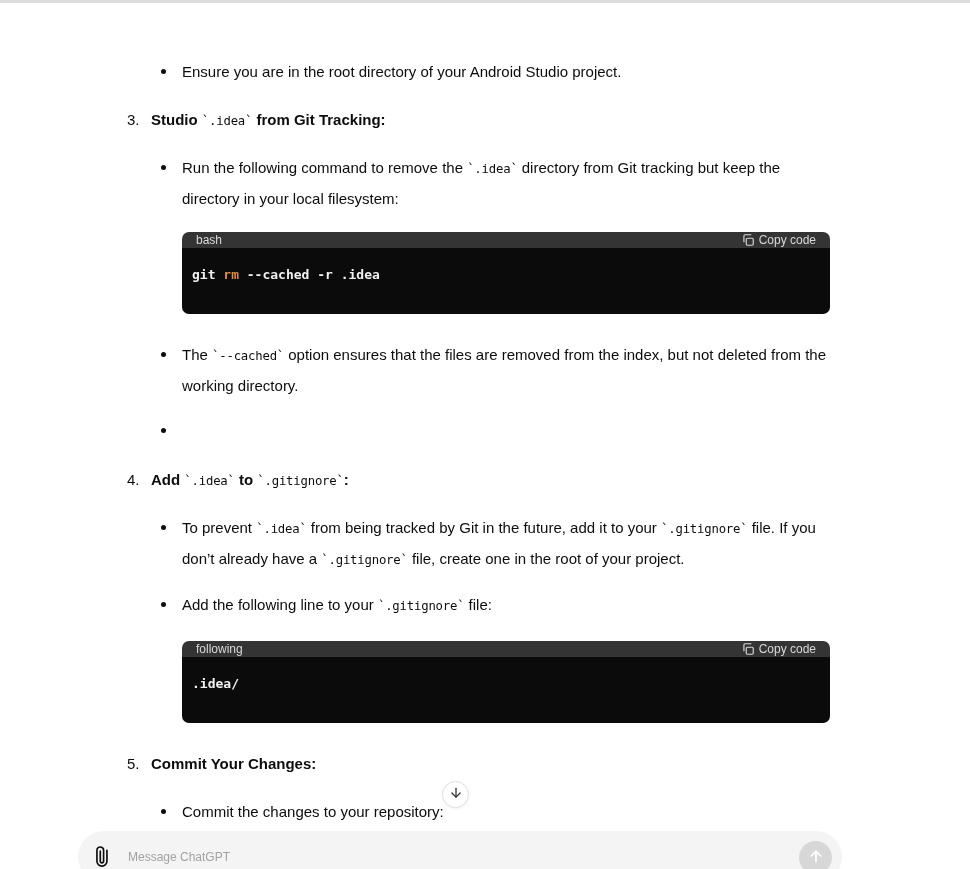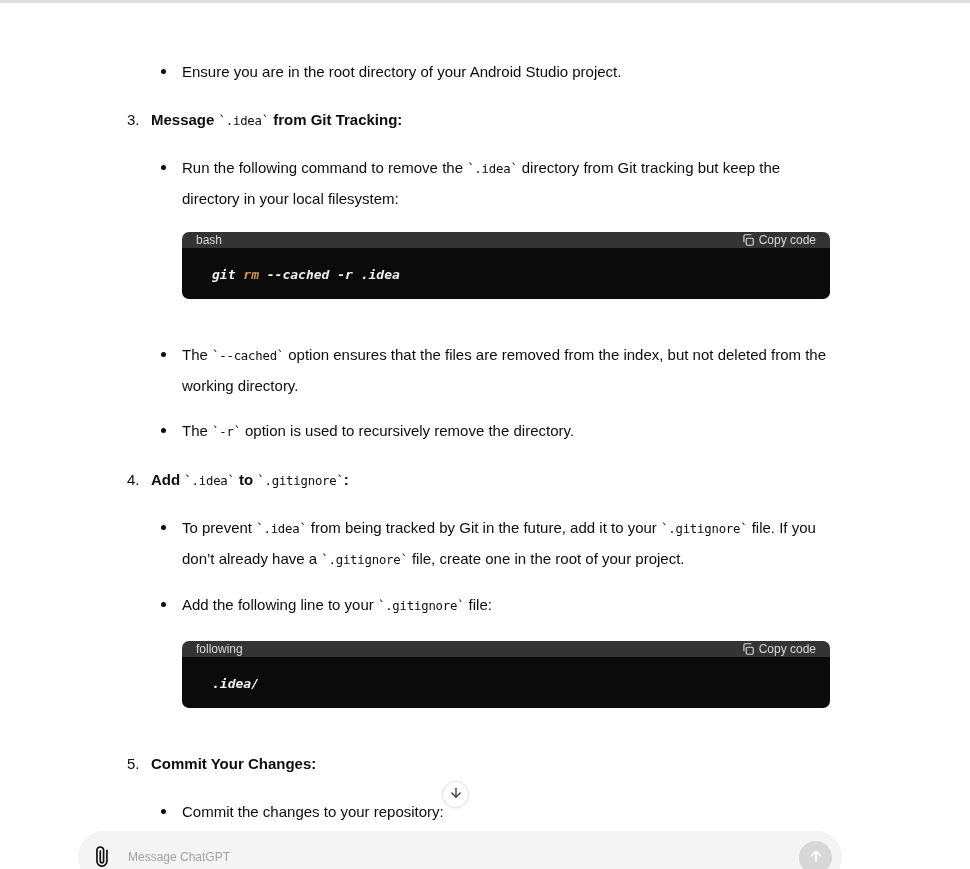--- a/index.html
+++ b/index.html
@@ -47,22 +47,22 @@
     font-size:12px;color:var(--code_header_text,#d9d9d9);
   }
   .copy-btn{
     display:flex;align-items:center;gap:4px;
     background:none;border:none;padding:0;cursor:pointer;
     font-family:"Liberation Sans", sans-serif;
     font-size:12px;color:var(--code_header_text,#d9d9d9);
   }
   .copy-btn svg{display:block;}
   .code-body{
-    height:51px;background:var(--code_body_bg,#0b0b0b);
-    padding:17px 30px;box-sizing:border-box;font-style:italic;
+    height:66px;background:var(--code_body_bg,#0b0b0b);
+    padding:17px 10px;box-sizing:border-box;
   }
   .code-body code{
     font-family:"DejaVu Sans Mono", monospace;
     font-weight:700;font-size:13px;line-height:20px;
     color:var(--code_text,#f1f1f1);
     white-space:pre;
   }
   .code-body code .kw{color:var(--code_keyword,#de8b43);}
   
   .scroll-down{
@@ -104,21 +104,21 @@
 <div class="top-strip"></div>
 
 <main>
 
   <div class="bullet" style="top:57px">
     <span class="dot"></span>
     <span><span>Ensure you are in the root directory of your Android Studio project.</span></span>
   </div>
 
   <div class="step" style="top:105px">
-    <span class="step-num">3.</span><span class="step-title"><span>Message </span><span class="inline-code">`.idea`</span><span> from Git Tracking:</span></span>
+    <span class="step-num">3.</span><span class="step-title"><span>Studio </span><span class="inline-code">`.idea`</span><span> from Git Tracking:</span></span>
   </div>
 
   <div class="bullet" style="top:153px">
     <span class="dot"></span>
     <span><span>Run the following command to remove the </span><span class="inline-code">`.idea`</span><span> directory from Git tracking but keep the directory in your local filesystem:</span></span>
   </div>
 
   <div class="code-block" style="top:232px">
     <div class="code-header">
       <span class="code-lang">bash</span>
@@ -137,21 +137,20 @@
     </div>
   </div>
 
   <div class="bullet" style="top:340px">
     <span class="dot"></span>
     <span><span>The </span><span class="inline-code">`--cached`</span><span> option ensures that the files are removed from the index, but not deleted from the working directory.</span></span>
   </div>
 
   <div class="bullet" style="top:416px">
     <span class="dot"></span>
-    <span><span>The </span><span class="inline-code">`-r`</span><span> option is used to recursively remove the directory.</span></span>
   </div>
 
   <div class="step" style="top:465px">
     <span class="step-num">4.</span><span class="step-title"><span>Add </span><span class="inline-code">`.idea`</span><span> to </span><span class="inline-code">`.gitignore`</span><span>:</span></span>
   </div>
 
   <div class="bullet" style="top:513px">
     <span class="dot"></span>
     <span><span>To prevent </span><span class="inline-code">`.idea`</span><span> from being tracked by Git in the future, add it to your </span><span class="inline-code">`.gitignore`</span><span> file. If you don’t already have a </span><span class="inline-code">`.gitignore`</span><span> file, create one in the root of your project.</span></span>
   </div>

